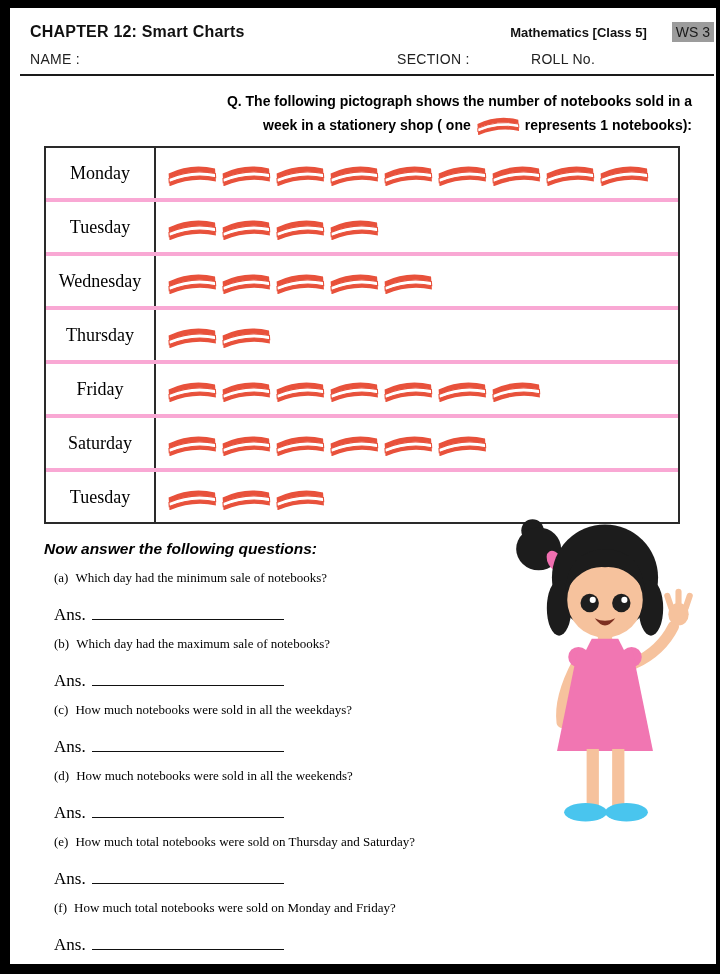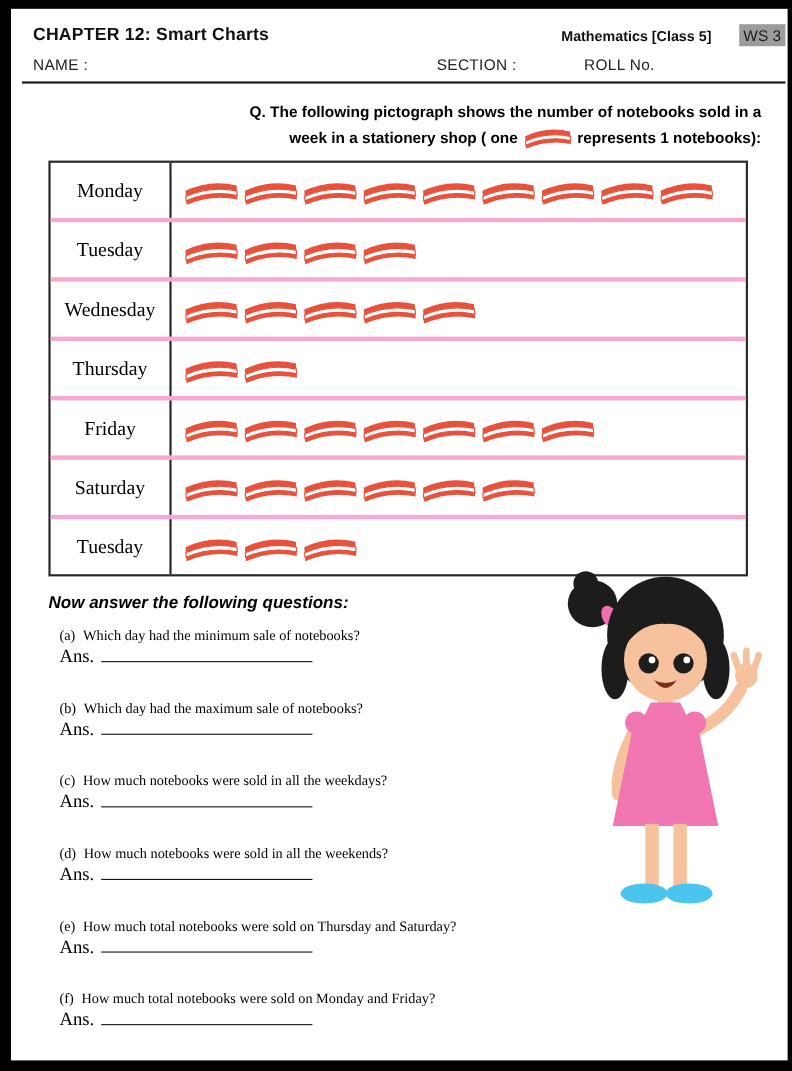--- a/index.html
+++ b/index.html
@@ -31,21 +31,21 @@
   .day-cell{width:108px;border-right:2px solid #2a2a2a;display:flex;align-items:center;justify-content:center;
     font-family:"Liberation Serif",serif;font-size:18px;color:#000;flex:none;}
   .icons-cell{flex:1;display:flex;align-items:center;padding-left:10px;gap:2px;overflow:hidden;}
   .icons-cell svg{flex:none;}
   
   .ans-title{margin:16px 0 0 34px;font-weight:bold;font-size:15.5px;color:#000;font-style:italic;}
   #questions{margin:12px 0 0 44px;width:655px;position:relative;z-index:2;}
   .qa{height:66px;}
   .q-line{font-family:Liberation Serif, serif;font-size:13px;color:#000;}
   .q-label{margin-right:7px;}
-  .a-line{margin-top:1px;font-family:"Liberation Serif",serif;font-size:17px;color:#000;}
+  .a-line{margin-top:19px;font-family:"Liberation Serif",serif;font-size:17px;color:#000;}
   .ans-line{display:inline-block;width:192px;border-bottom:1.5px solid #111;height:13px;margin-left:6px;}
   
   .girl{position:absolute;left:486px;top:498px;width:218px;height:342px;z-index:1;}
 </style>
 </head>
 <body>
 
 <div class="page">
 
   <div class="header-row">

